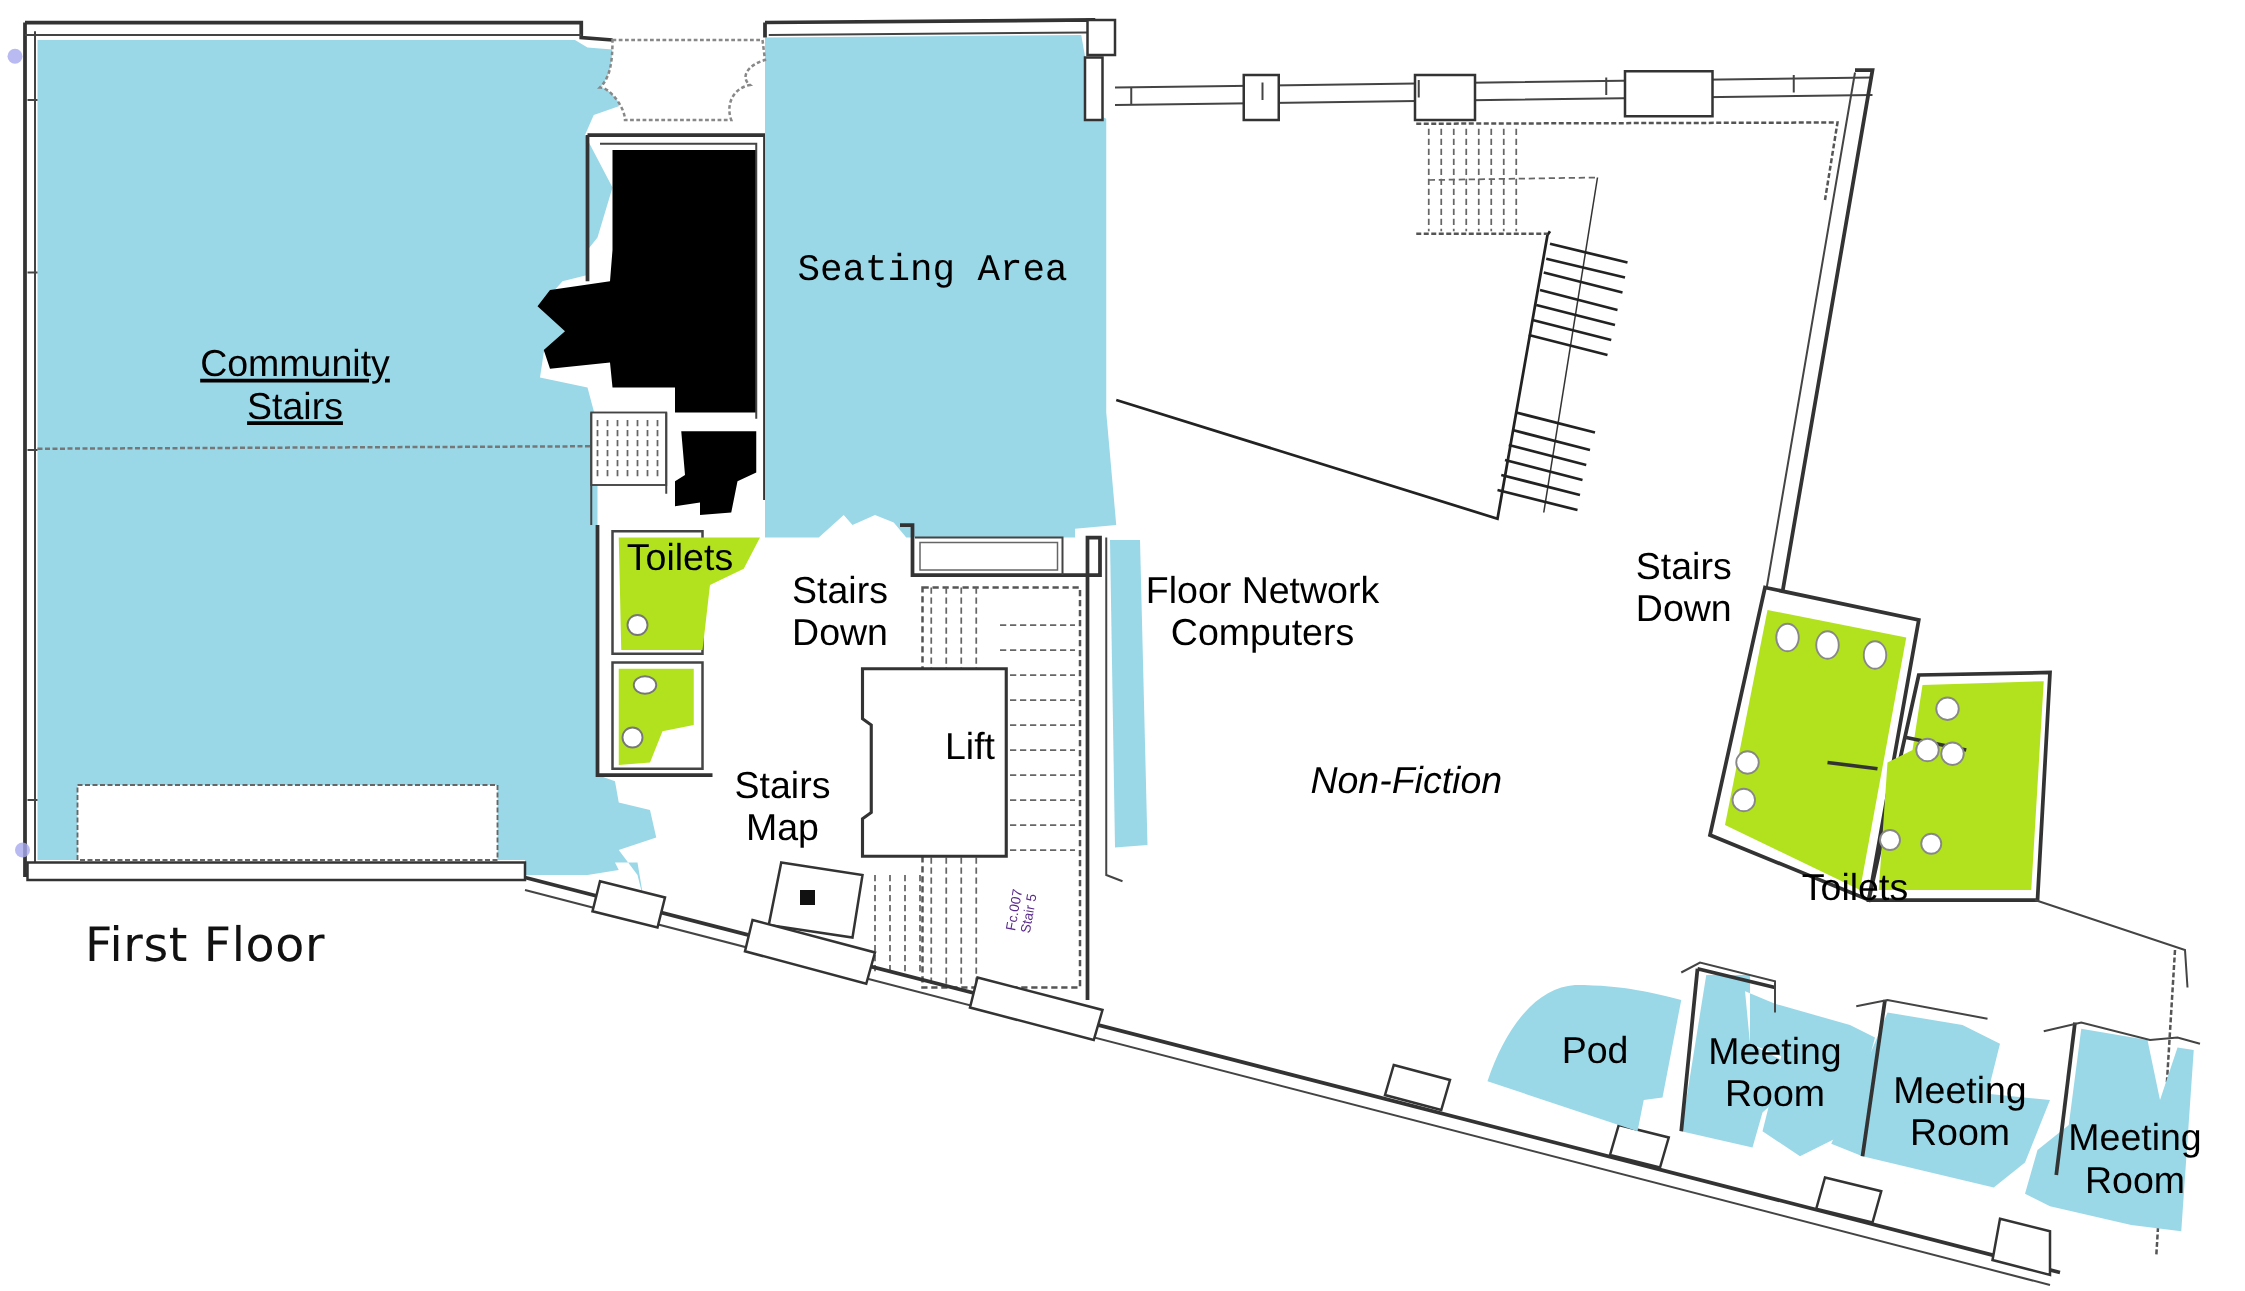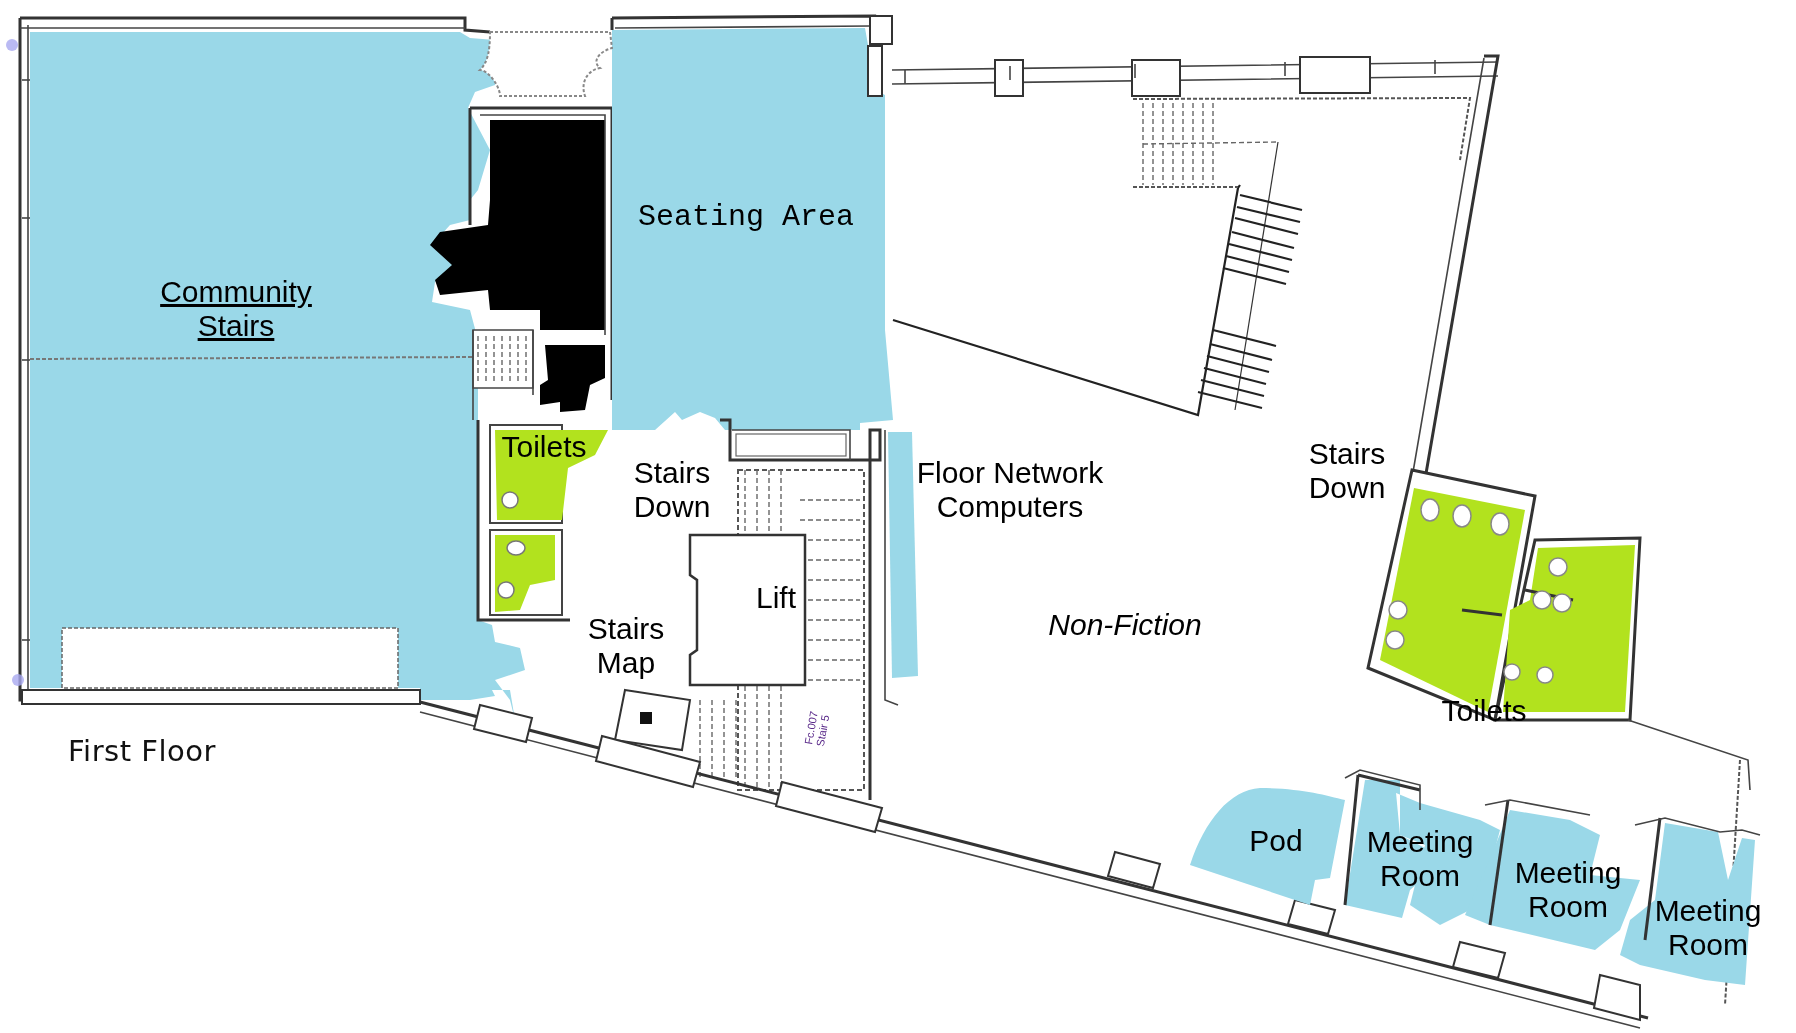--- a/index.html
+++ b/index.html
@@ -8,21 +8,21 @@
   .wall { fill: none; stroke: #333; stroke-width: 3; }
   .wall-thin { fill: none; stroke: #444; stroke-width: 1.6; }
   .wall-dash { fill: none; stroke: #555; stroke-width: 2; stroke-dasharray: 4 2; }
   .blue { fill: #9ad8e8; }
   .green { fill: #b2e21e; }
   .black { fill: #000; }
   .stair { stroke: #666; stroke-width: 1.4; stroke-dasharray: 5 3; fill: none; }
   .stair-solid { stroke: #222; stroke-width: 2.2; fill: none; }
   .door { fill: #fff; stroke: #888; stroke-width: 2; stroke-dasharray: 3 2; }
   .label { position: absolute; color: #000; font-size: 30px; line-height: 34px; text-align: center; white-space: nowrap; transform: translate(-50%, 0); }
-  .floor-label { position: absolute; left: 68px; top: 734px; font-size: 29px; color: #111; font-family: "DejaVu Sans", sans-serif; letter-spacing: 0.5px; }
+  .floor-label { position: absolute; left: 68px; top: 734px; font-size: 38px; color: #111; font-family: "DejaVu Sans", sans-serif; letter-spacing: 0.5px; }
 </style>
 </head>
 <body>
 
 <svg id="plan" viewBox="0 0 1796 1033" xmlns="http://www.w3.org/2000/svg">
 
   <g>
     <polygon class="blue" points="30,32 460,32 470,38 495,40 495,85 475,92 468,108 490,150 478,190 470,200 470,220 450,225 432,245 460,268 435,282 432,302 470,310 478,340 478,355 478,620 492,625 495,642 520,648 525,670 495,680 510,700 515,720 510,690 492,690 495,696 470,700 420,700 420,688 30,688"></polygon>
 
     <polygon points="62,628 398,628 398,688 62,688" fill="#fff" stroke="#666" stroke-width="1.5" stroke-dasharray="4 2"></polygon>

